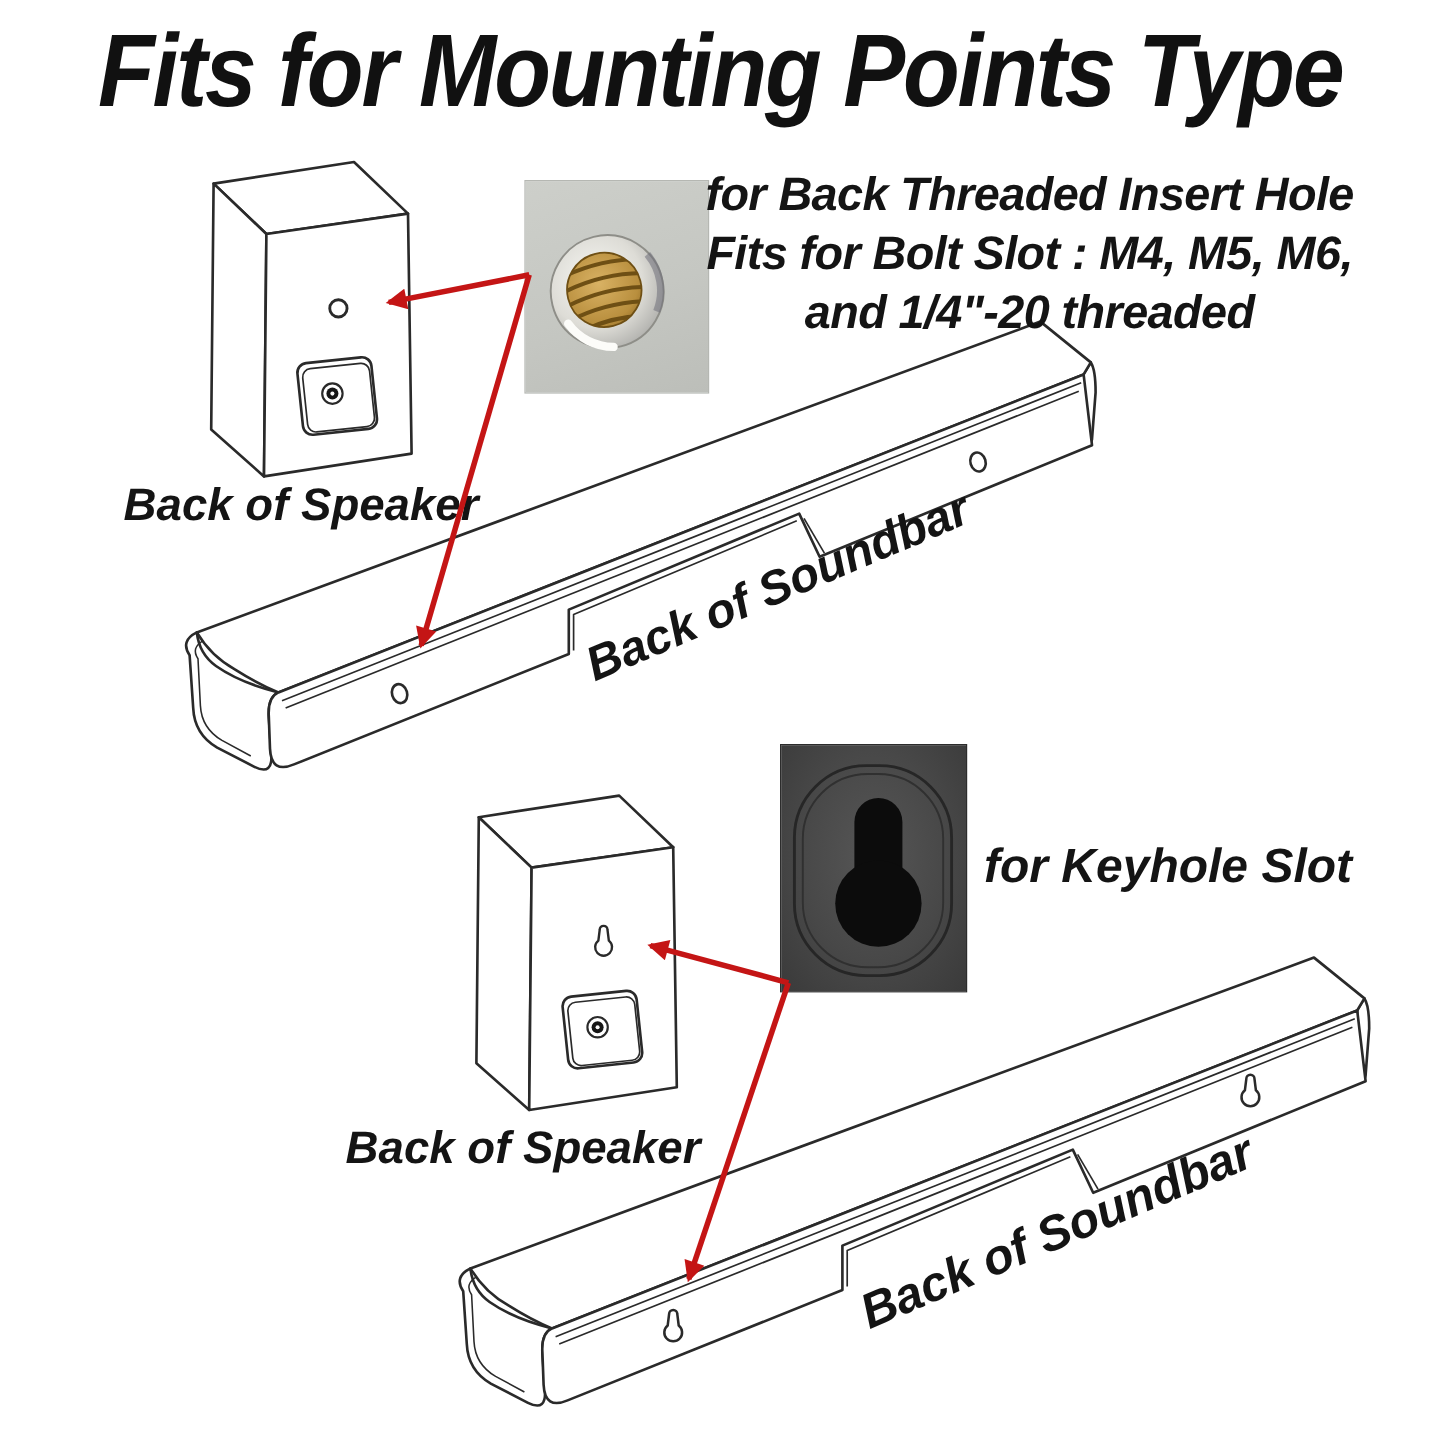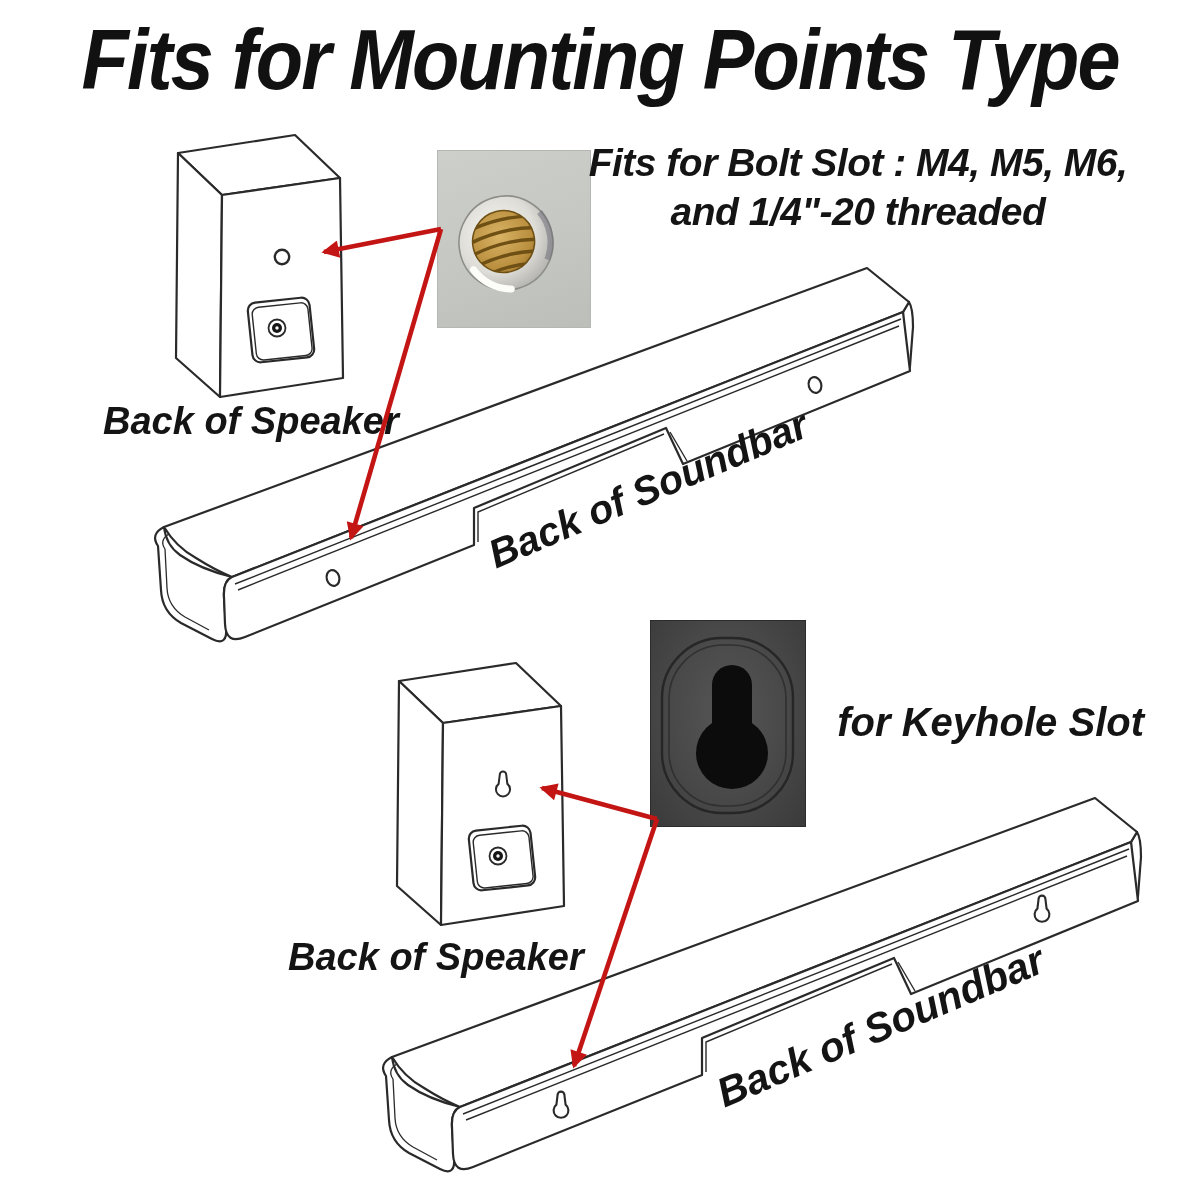--- a/index.html
+++ b/index.html
@@ -14,21 +14,21 @@
   .title-wrap{position:absolute;left:0;top:10px;width:1200px;text-align:center;z-index:4;}
   .title{
     display:inline-block;font-weight:bold;font-style:italic;font-size:86px;letter-spacing:-2px;
     transform:scaleX(0.90);transform-origin:center;color:#111;white-space:nowrap;
   }
   .desc-top{left:556px;top:138px;width:604px;text-align:center;font-size:39px;line-height:49px;letter-spacing:-0.5px;}
   .label-speaker-top{left:103px;top:400px;width:272px;text-align:center;font-size:38px;}
   .label-speaker-bottom{left:288px;top:936px;width:284px;text-align:center;font-size:38px;}
   .label-soundbar-top{left:500px;top:532px;height:46px;font-size:40px;transform:rotate(-23deg);transform-origin:left bottom;}
   .label-soundbar-bottom{left:728px;top:1070px;height:46px;font-size:41px;transform:rotate(-23deg);transform-origin:left bottom;}
-  .label-keyhole{left:820px;top:700px;width:324px;text-align:right;font-size:40px;}
+  .label-keyhole{left:820px;top:700px;width:324px;text-align:left;font-size:40px;}
   .photo{position:absolute;z-index:2;}
   .photo-insert{
     left:437px;top:150px;width:152px;height:176px;
     background:linear-gradient(160deg,#cdcfca 0%,#c5c7c2 55%,#bcbeb9 100%);
     border:1px solid #b5b7b2;
   }
   .photo-keyhole{
     left:650px;top:620px;width:154px;height:205px;
     background:radial-gradient(ellipse at 50% 45%,#565656 0%,#484848 55%,#3a3a3a 100%);
     border:1px solid #2c2c2c;
@@ -142,20 +142,21 @@
       <rect x="11" y="17" width="131" height="175" rx="60" fill="none" stroke="#262626" stroke-width="2.4"></rect>
       <rect x="18" y="24" width="117" height="161" rx="54" fill="none" stroke="#303030" stroke-width="1.6"></rect>
       <g fill="#0c0c0c">
         <rect x="61" y="44" width="40" height="90" rx="20"></rect>
         <circle cx="81" cy="132" r="36"></circle>
       </g>
     </svg>
   </div>
 
   <div class="txt desc-top">
+    <div>for Back Threaded Insert Hole</div>
     <div>Fits for Bolt Slot : M4, M5, M6,</div>
     <div>and 1/4"-20 threaded</div>
   </div>
 
   <div class="txt label-speaker-top">Back of Speaker</div>
   <div class="txt label-soundbar-top">Back of Soundbar</div>
   <div class="txt label-keyhole">for Keyhole Slot</div>
   <div class="txt label-speaker-bottom">Back of Speaker</div>
   <div class="txt label-soundbar-bottom">Back of Soundbar</div>
 

